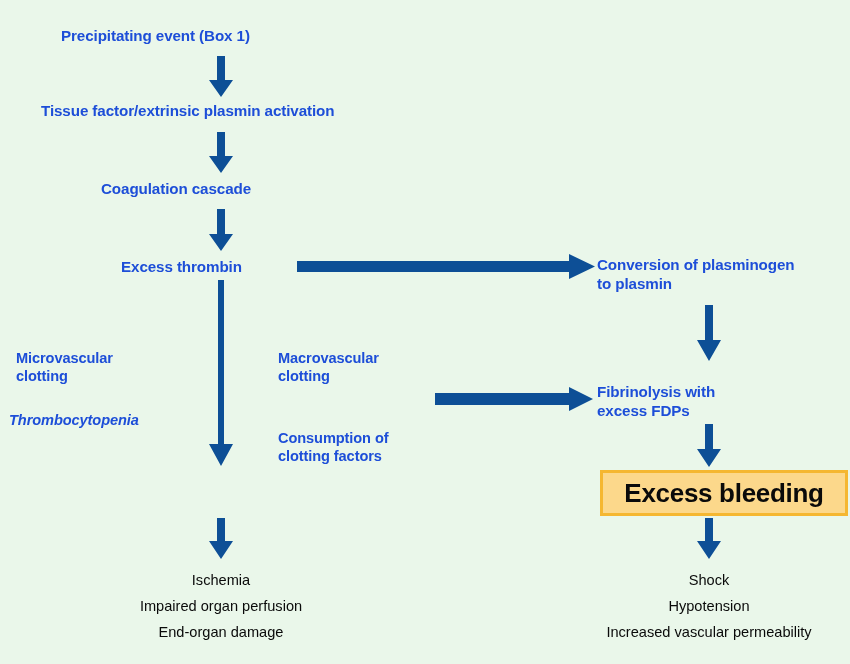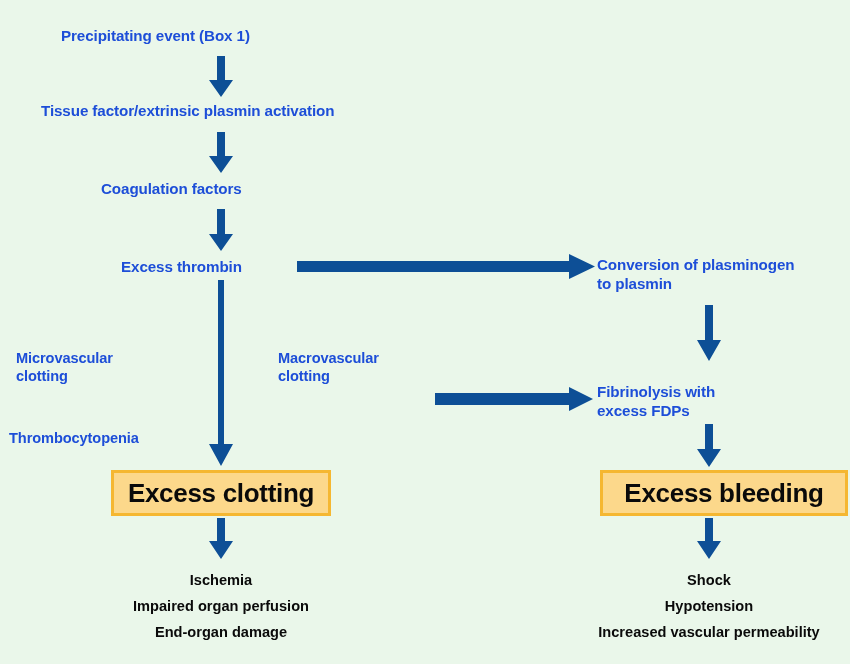--- a/index.html
+++ b/index.html
@@ -24,21 +24,21 @@
     color: #1d4ed8;
     line-height: 1.22;
     white-space: pre-line;
     letter-spacing: -0.1px;
   }
   .n-15 { font-size: 15.2px; }
   .n-14 { font-size: 14.6px; margin-top: 48px; }
   .outcome {
     position: absolute;
     text-align: center;
-    font-weight: bold;
+    font-weight: normal;
     font-size: 14.6px;
     color: #0a0a0a;
     line-height: 1.78;
     white-space: pre-line;
   }
   .hl-box {
     position: absolute;
     background: #fcd88b;
     border: 3px solid #f5b731;
     box-sizing: border-box;
@@ -72,21 +72,21 @@
   </div>
 
   <div class="node n-15" style="left:41px; top:102px; width:360px;">Tissue factor/extrinsic plasmin activation</div>
 
   <div class="arrow" style="left:206px; top:132px;">
     <svg width="30" height="42" viewBox="0 0 30 42">
       <polygon points="11,0 19,0 19,24 27,24 15,41 3,24 11,24" fill="#0d4f96"></polygon>
     </svg>
   </div>
 
-  <div class="node n-15" style="left:101px; top:180px; width:240px;">Coagulation factors</div>
+  <div class="node n-15" style="left:101px; top:180px; width:240px;">Coagulation cascade</div>
 
   <div class="arrow" style="left:206px; top:209px;">
     <svg width="30" height="43" viewBox="0 0 30 43">
       <polygon points="11,0 19,0 19,25 27,25 15,42 3,25 11,25" fill="#0d4f96"></polygon>
     </svg>
   </div>
 
   <div class="node n-15" style="left:121px; top:258px; width:200px;">Excess thrombin</div>
 
   <div class="arrow" style="left:297px; top:254px;">
@@ -100,32 +100,31 @@
       <polygon points="12,0 18,0 18,164 27,164 15,186 3,164 12,164" fill="#0d4f96"></polygon>
     </svg>
   </div>
 
   <div class="node n-14" style="left:16px; top:302px; width:150px;">Microvascular
 clotting</div>
 
   <div class="node n-14" style="left:278px; top:302px; width:152px;">Macrovascular
 clotting</div>
 
-  <div class="node n-14" style="left:9px; top:382px; width:164px;">Thrombocytopenia</div>
+  <div class="node n-14" style="left:9px; top:364px; width:164px;font-style:italic;">Thrombocytopenia</div>
 
+  <div class="node n-14" style="left:278px; top:382px; width:152px;">Consumption of
+clotting factors</div>
 
   <div class="arrow" style="left:435px; top:387px;">
     <svg width="159" height="24" viewBox="0 0 159 24">
       <polygon points="0,6 134,6 134,0 158,12 134,24 134,18 0,18" fill="#0d4f96"></polygon>
     </svg>
   </div>
 
-  <div class="hl-box" style="left:111px; top:470px; width:220px; height:46px;">
-    <span>Excess clotting</span>
-  </div>
 
   <div class="arrow" style="left:206px; top:518px;">
     <svg width="30" height="42" viewBox="0 0 30 42">
       <polygon points="11,0 19,0 19,23 27,23 15,41 3,23 11,23" fill="#0d4f96"></polygon>
     </svg>
   </div>
 
   <div class="outcome" style="left:66px; top:568px; width:310px;">Ischemia
 Impaired organ perfusion
 End-organ damage</div>

